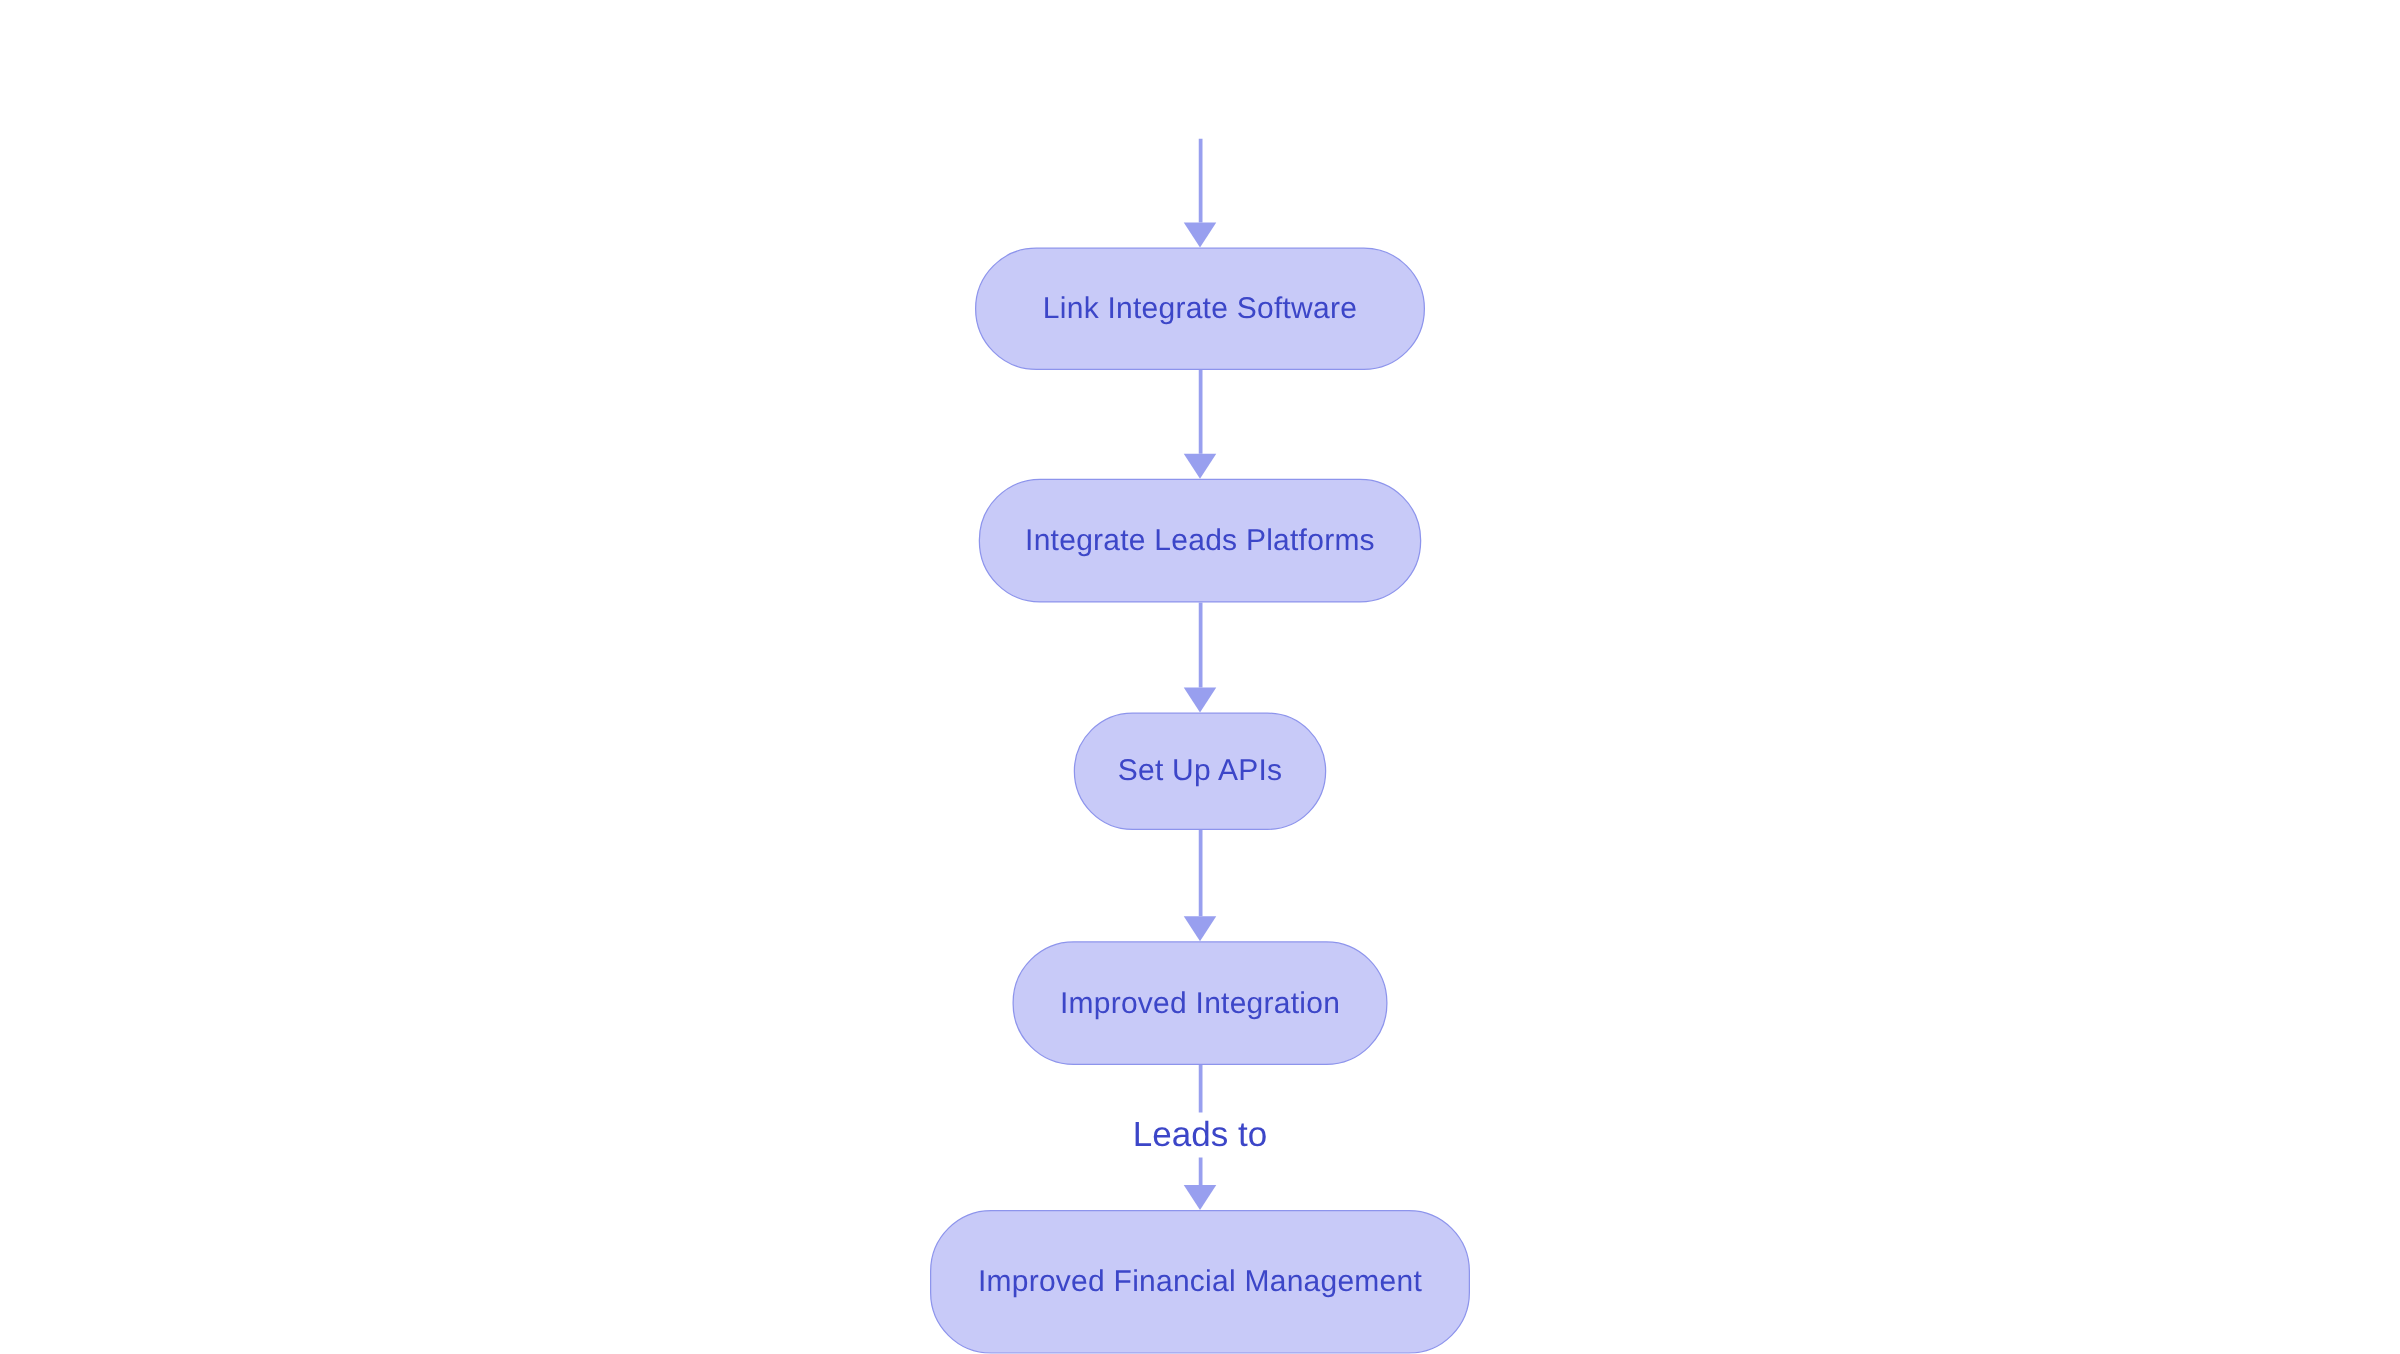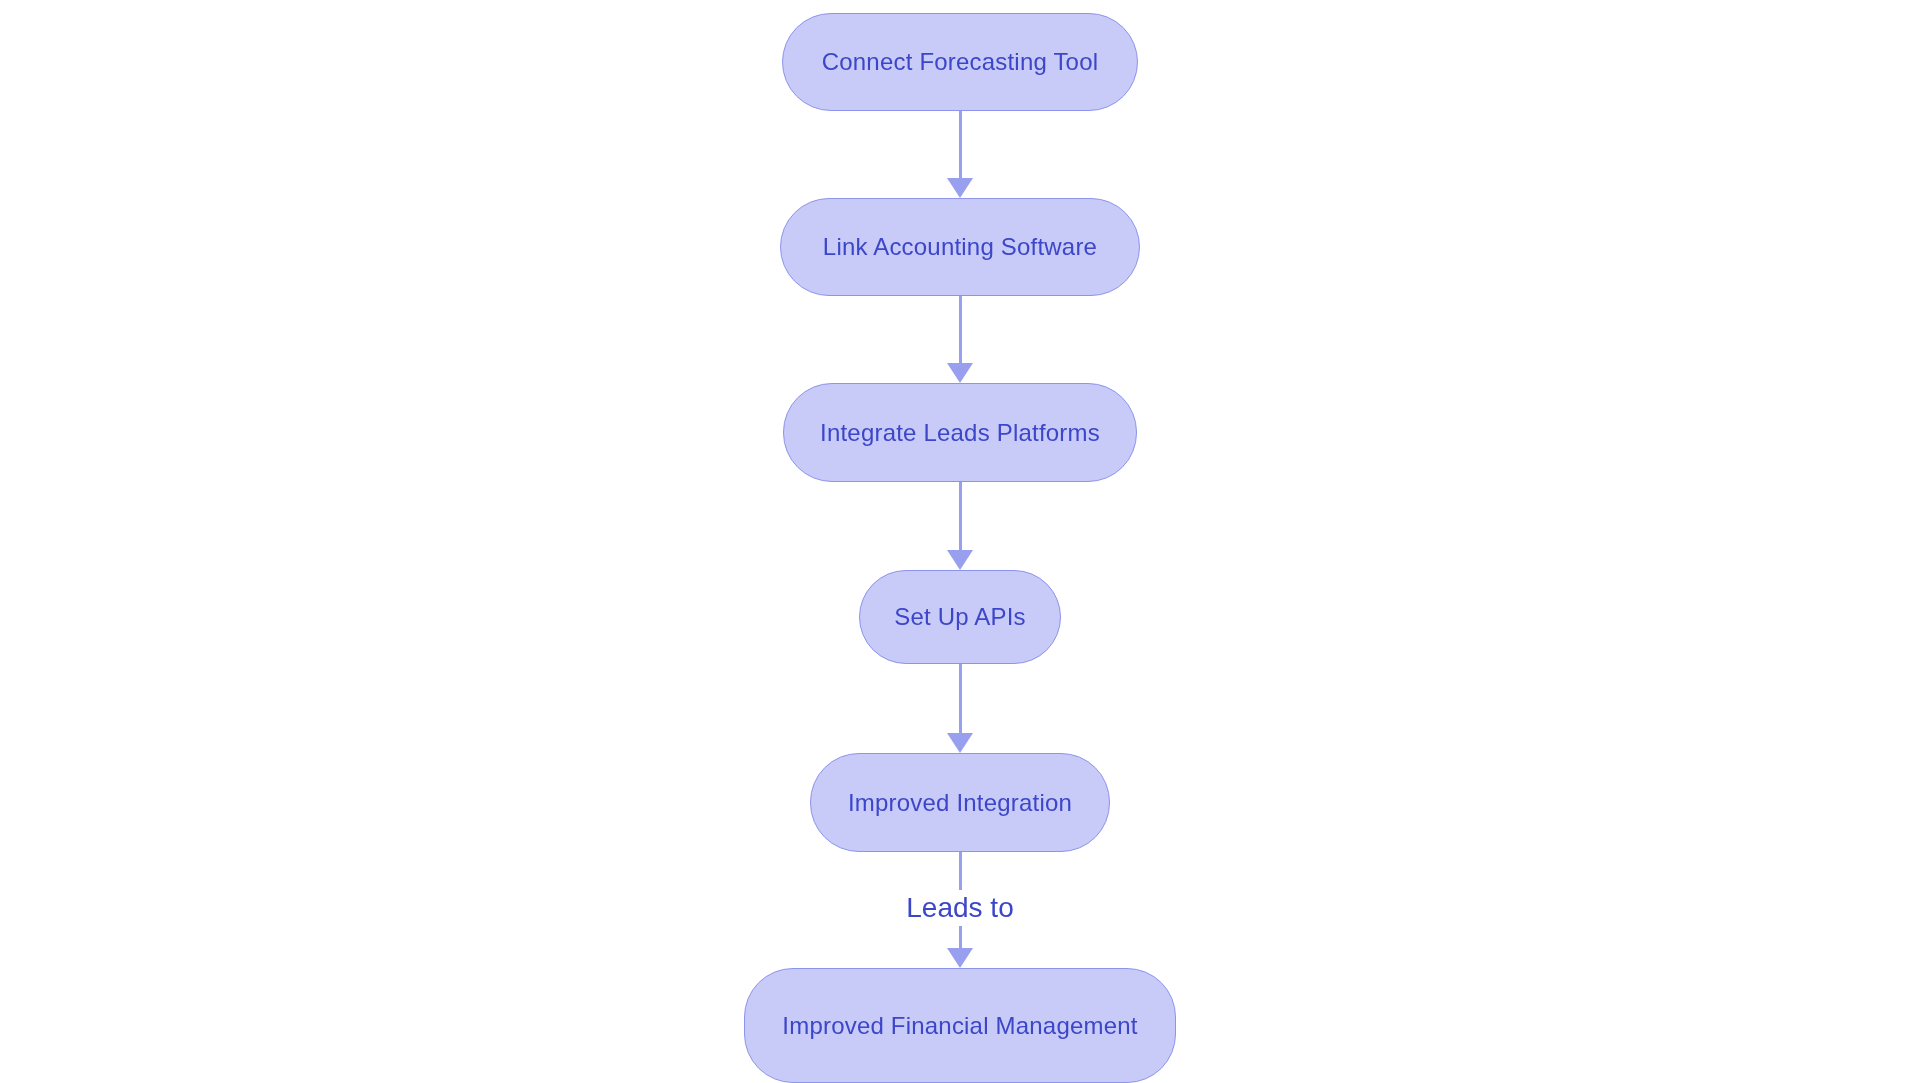--- a/index.html
+++ b/index.html
@@ -77,31 +77,28 @@
     font-size: 28px;
     white-space: nowrap;
     z-index: 2;
   }
 </style>
 </head>
 <body>
 
 <div class="canvas">
 
-  <div class="node n1">
-    <span class="node-label">Connect Forecasting Tool</span>
-  </div>
 
   <div class="connector c1">
     <div class="line"></div>
     <div class="arrowhead"></div>
   </div>
 
   <div class="node n2">
-    <span class="node-label">Link Accounting Software</span>
+    <span class="node-label">Link Integrate Software</span>
   </div>
 
   <div class="connector c2">
     <div class="line"></div>
     <div class="arrowhead"></div>
   </div>
 
   <div class="node n3">
     <span class="node-label">Integrate Leads Platforms</span>
   </div>

